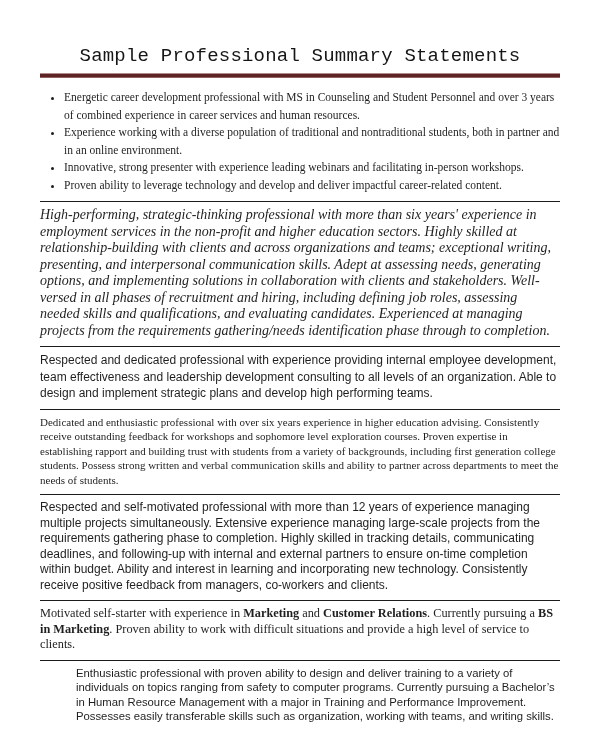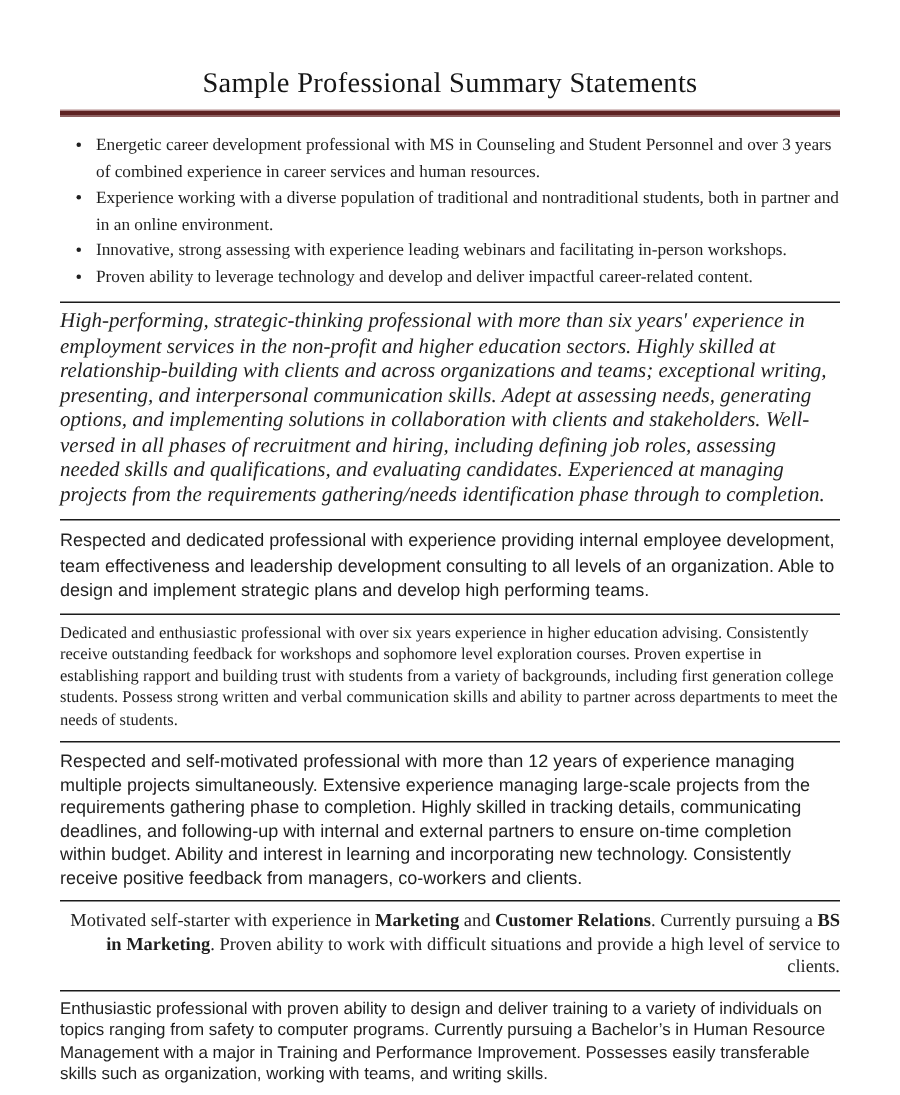--- a/index.html
+++ b/index.html
@@ -7,21 +7,21 @@
   .page {
     box-sizing: border-box;
     width: 600px; height: 730px;
     padding: 44px 40px 0 40px;
     background: #ffffff;
     overflow: hidden;
     color: #1f1f1f;
   }
   .title {
     margin: 0;
-    font-family: Liberation Serif, serif;
+    font-family: Liberation Mono, monospace;
     font-size: 19px;
     font-weight: normal;
     line-height: 24px;
     text-align: center;
     color: #161616;
     letter-spacing: 0.2px;
   }
   .title-rule {
     height: 5px;
     margin-top: 5px;
@@ -42,36 +42,36 @@
   ul.bullets li { margin: 0; }
   .sec {
     border-top: 1.5px solid #1b1b1b;
     padding: 5px 0 7px 0;
   }
   .sec p { margin: 0; color: #1f1f1f; }
   .sec.p1 p { font-family: "Liberation Serif", serif; font-size: 14px; line-height: 16.5px; font-style: italic; }
   .sec.p2 p { font-family: "Liberation Sans", sans-serif; font-size: 12px;   line-height: 16.5px; }
   .sec.p3 p { font-family: "Liberation Serif", serif; font-size: 11px; line-height: 14.5px; }
   .sec.p4 p { font-family: "Liberation Sans", sans-serif; font-size: 12px; line-height: 15.5px; }
-  .sec.p5 p { font-family: "Liberation Serif", serif; font-size: 12.3px; line-height: 15.5px; text-align: right; }
-  .sec.p6 p { font-family: "Liberation Sans", sans-serif; font-size: 11.3px; line-height: 14.5px; }
+  .sec.p5 p { font-family: "Liberation Serif", serif; font-size: 12.3px; line-height: 15.5px; }
+  .sec.p6 p { font-family: "Liberation Sans", sans-serif; font-size: 11.3px; line-height: 14.5px; margin-left: 36px; }
   .sec.p5 b { font-weight: bold; }
 </style>
 </head>
 <body>
 
 <div class="page">
 
   <h1 class="title">Sample Professional Summary Statements</h1>
   <div class="title-rule"></div>
 
   <ul class="bullets">
     <li>Energetic career development professional with MS in Counseling and Student Personnel and over 3 years of combined experience in career services and human resources.</li>
     <li>Experience working with a diverse population of traditional and nontraditional students, both in partner and in an online environment.</li>
-    <li>Innovative, strong assessing with experience leading webinars and facilitating in-person workshops.</li>
+    <li>Innovative, strong presenter with experience leading webinars and facilitating in-person workshops.</li>
     <li>Proven ability to leverage technology and develop and deliver impactful career-related content.</li>
   </ul>
 
   <section class="sec p1">
     <p>High-performing, strategic-thinking professional with more than six years' experience in employment services in the non-profit and higher education sectors. Highly skilled at relationship-building with clients and across organizations and teams; exceptional writing, presenting, and interpersonal communication skills. Adept at assessing needs, generating options, and implementing solutions in collaboration with clients and stakeholders. Well-versed in all phases of recruitment and hiring, including defining job roles, assessing needed skills and qualifications, and evaluating candidates. Experienced at managing projects from the requirements gathering/needs identification phase through to completion.</p>
   </section>
 
   <section class="sec p2">
     <p>Respected and dedicated professional with experience providing internal employee development, team effectiveness and leadership development consulting to all levels of an organization. Able to design and implement strategic plans and develop high performing teams.</p>
   </section>

